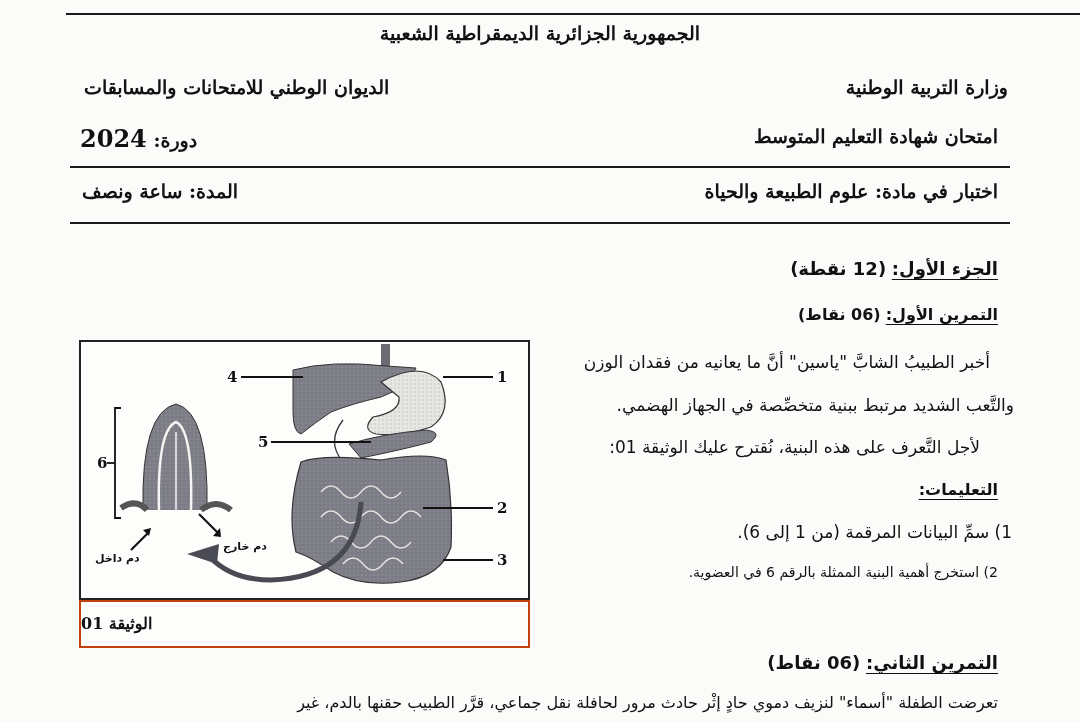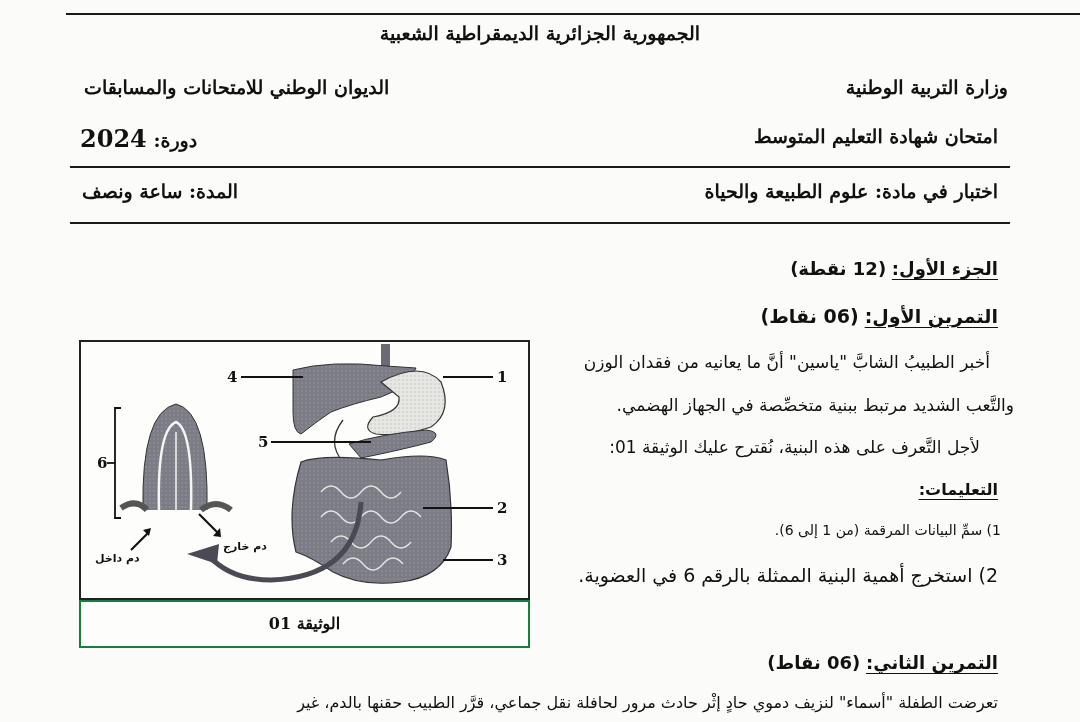--- a/index.html
+++ b/index.html
@@ -17,39 +17,39 @@
     #title { left:0; width:1080px; top:22px; text-align:center; font-size:19px; }
     #ministry { right:72px; top:76px; font-size:19px; }
     #office { left:84px; top:76px; font-size:19px; }
     #exam { right:82px; top:125px; font-size:19px; }
     #session { left:80px; top:124px; font-size:19px; }
     #session .yr { font-size:24px; font-weight:bold; direction:ltr; unicode-bidi:embed; }
     #subject { right:82px; top:180px; font-size:19px; }
     #duration { left:82px; top:180px; font-size:19px; }
 
     #part1 { right:82px; top:258px; font-size:18px; }
-    #ex1 { right:82px; top:305px; font-size:19px; }
+    #ex1 { right:82px; top:305px; font-size:16px; }
     .pts { font-weight:bold; }
 
     .para { right:66px; font-size:17px; }
     #p1 { top:352px; right:90px; }
     #p2 { top:395px; }
     #p3 { top:437px; right:100px; }
     #instr-h { top:480px; right:82px; font-size:16px; font-weight:bold; }
-    #q1 { top:522px; right:79px; font-size:14px; }
-    #q2 { top:564px; right:82px; font-size:19px; }
+    #q1 { top:522px; right:68px; font-size:17px; }
+    #q2 { top:564px; right:82px; font-size:14px; }
 
     #ex2 { right:82px; top:652px; font-size:18px; }
     #p4 { top:693px; right:82px; font-size:16px; }
 
     
     #fig { position:absolute; left:79px; top:340px; width:447px; height:256px;
            border:2px solid #222; background:#fdfdfb; }
     #cap { position:absolute; left:79px; top:600px; width:447px; height:44px;
-           border:2px solid #15803d; background:#fdfdfb; text-align:center;
+           border:2px solid #c2410c; background:#fdfdfb; text-align:left;
            line-height:44px; font-size:16px; font-weight:bold; direction:rtl; }
     .lbl { position:absolute; font-family:"DejaVu Serif", serif; font-weight:bold; font-size:15px; }
     .tiny { position:absolute; font-family:"DejaVu Sans", sans-serif; font-size:11px; font-weight:bold; direction:rtl; white-space:nowrap; }
   </style>
 </head>
 <body>
 
 <div class="hr" style="left:66px; top:13px; width:1014px;"></div>
 <div class="hr" style="left:70px; top:166px; width:940px;"></div>
 <div class="hr" style="left:70px; top:222px; width:940px;"></div>

